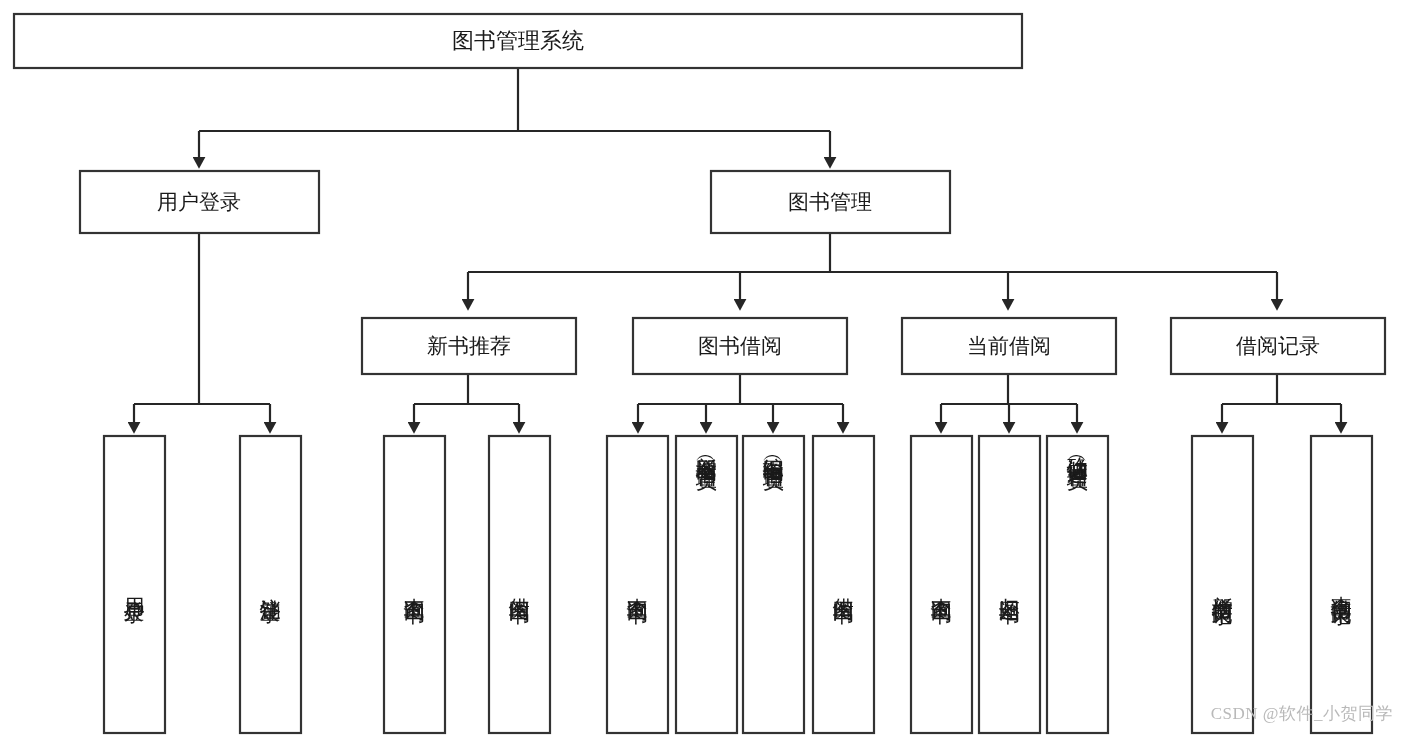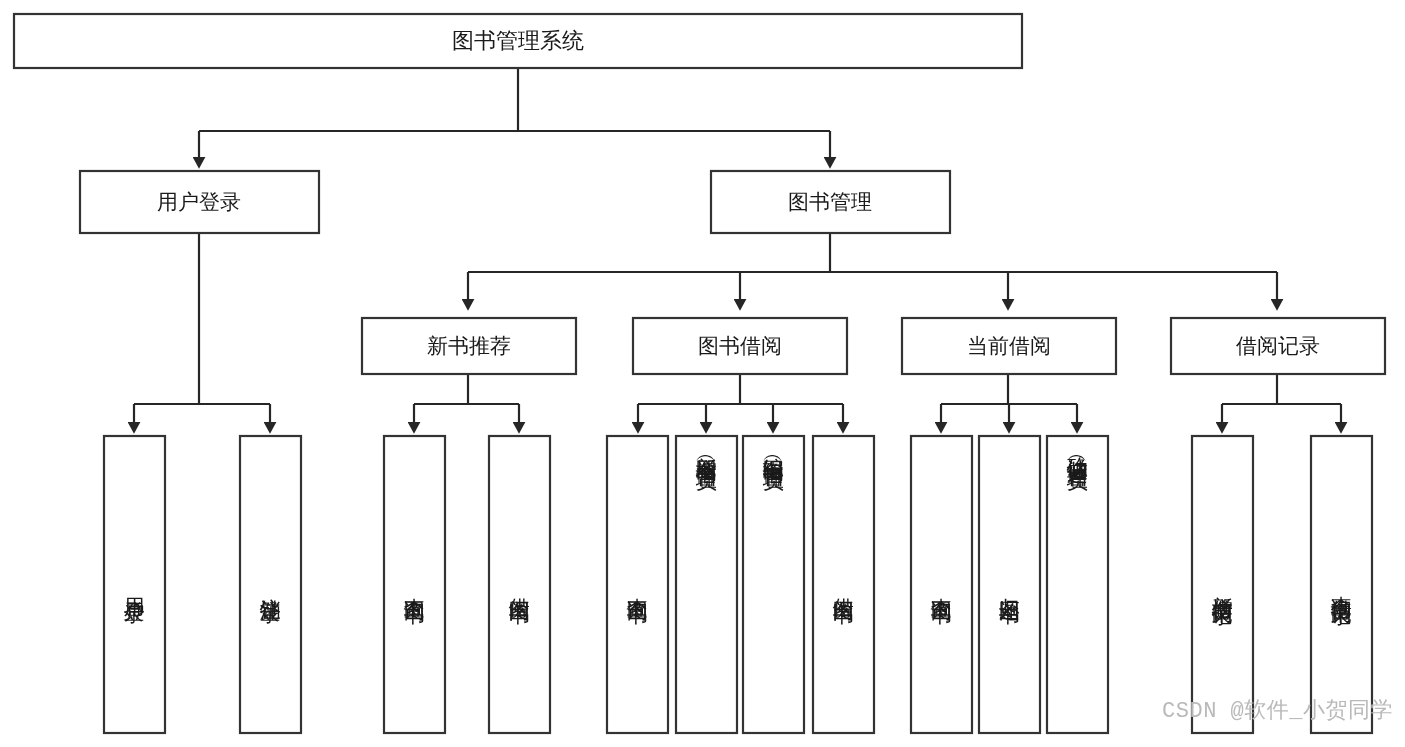--- a/index.html
+++ b/index.html
@@ -67,22 +67,22 @@
     line-height: 1.32;
     letter-spacing: 2px;
     color: #1a1a1a;
     white-space: nowrap;
     text-align: center;
   }
   .watermark {
     position: absolute;
     right: 12px;
     bottom: 6px;
-    font-family: Liberation Mono, monospace;
-    font-size: 22px;
+    font-family: Liberation Serif, serif;
+    font-size: 17px;
     color: #b9b9b9;
     letter-spacing: 0.5px;
     white-space: nowrap;
   }
 </style>
 </head>
 <body>
 
 <div id="diagram-root">
 

